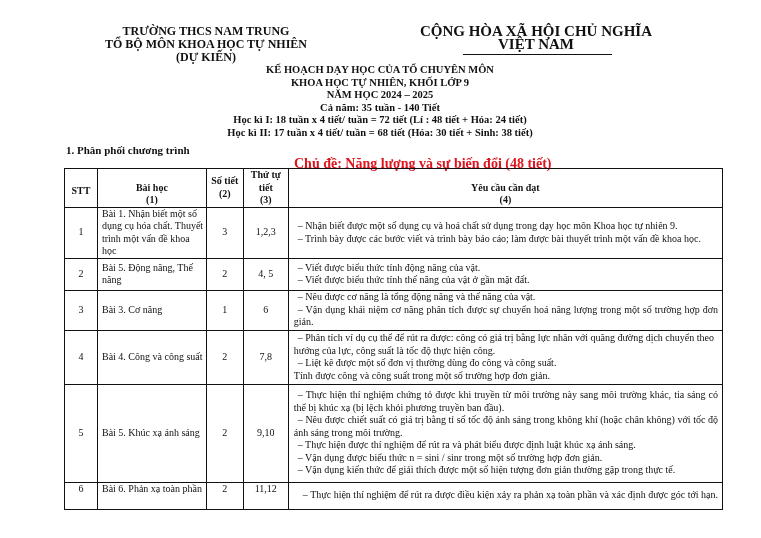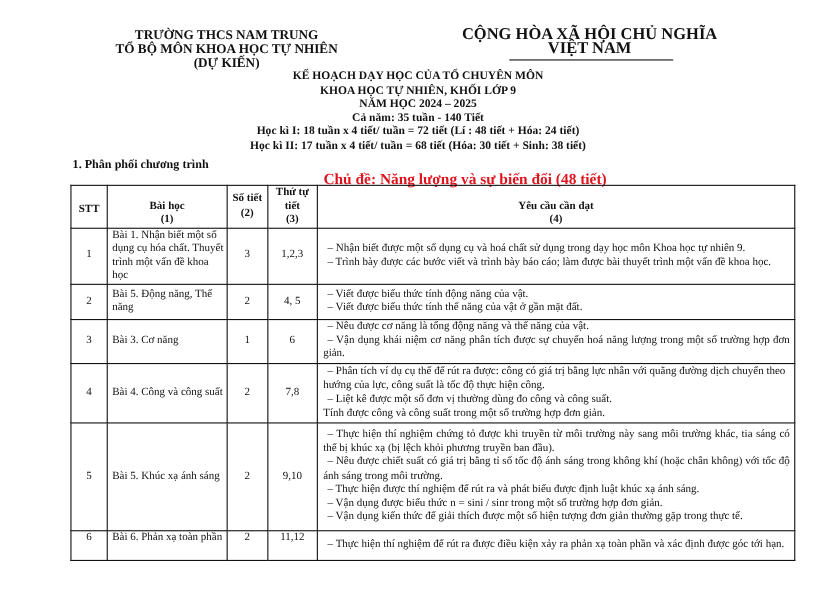--- a/index.html
+++ b/index.html
@@ -138,18 +138,18 @@
       <span class="req-line ind">– Vận dụng được biểu thức n = sini / sinr trong một số trường hợp đơn giản.</span>
       <span class="req-line ind">– Vận dụng kiến thức để giải thích được một số hiện tượng đơn giản thường gặp trong thực tế.</span>
     </td>
   </tr>
 
   <tr style="height:27px">
     <td class="c" style="vertical-align:top">6</td>
     <td class="lesson" style="vertical-align:top">Bài 6. Phản xạ toàn phần</td>
     <td class="c" style="vertical-align:top">2</td>
     <td class="c" style="vertical-align:top">11,12</td>
-    <td class="req" style="text-align:center;padding-left:4px;">
+    <td class="req" style="text-align:right;padding-left:4px;">
       <span class="req-line" style="padding-left:8px;text-indent:-8px;">– Thực hiện thí nghiệm để rút ra được điều kiện xảy ra phản xạ toàn phần và xác định được góc tới hạn.</span>
     </td>
   </tr>
 </tbody>
   </table>
 
 </body></html>

